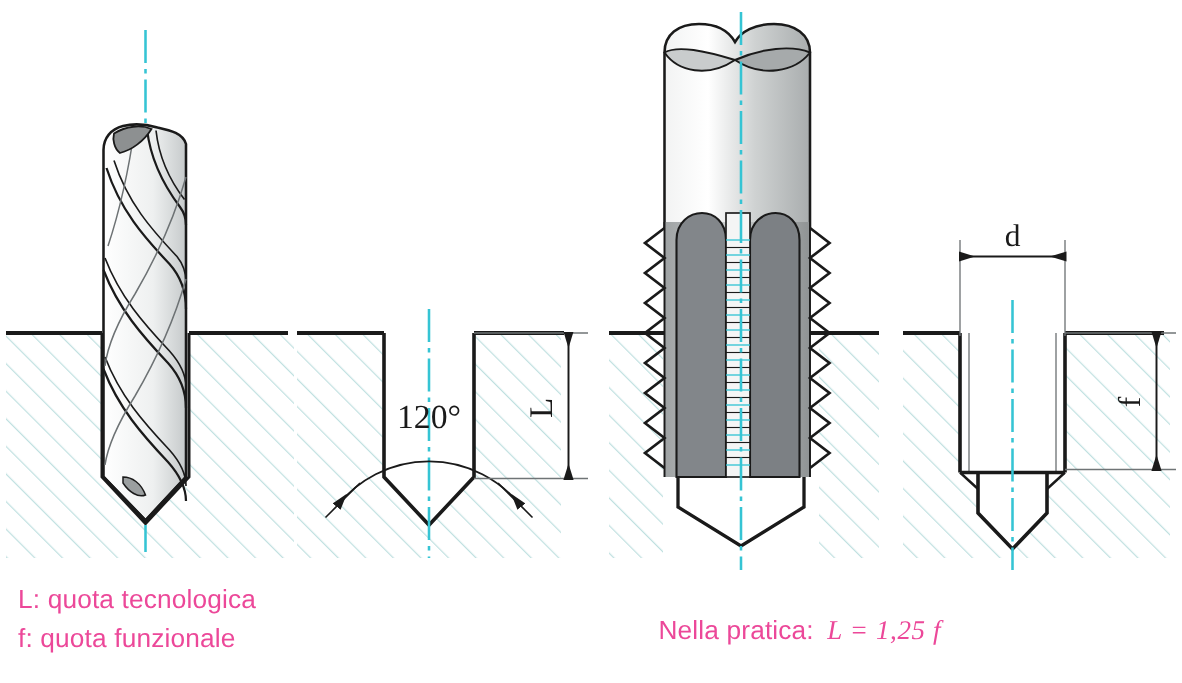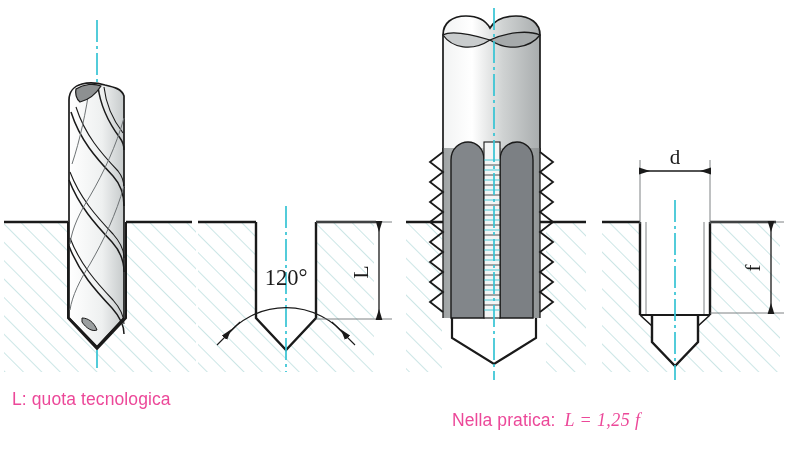--- a/index.html
+++ b/index.html
@@ -26,21 +26,21 @@
   .caption {
     position: absolute;
     font-family: "Liberation Sans", sans-serif;
     font-size: 17.5px;
     color: #ec4899;
     white-space: nowrap;
     letter-spacing: 0.1px;
   }
   #cap-L   { left: 12px;  top: 389px; }
   #cap-f   { left: 12px;  top: 415px; }
-  #cap-np  { left: 452px; top: 410px; }
+  #cap-np  { left: 439px; top: 410px; }
   #cap-np .formula {
     font-style: italic;
     font-family: "Liberation Serif", serif;
     font-size: 18px;
     padding-left: 9px;
     letter-spacing: 0.4px;
   }
   .svgwrap { position: absolute; left: 0; top: 0; }
 </style>
 </head>
@@ -290,18 +290,19 @@
       <line x1="710" y1="222" x2="784" y2="222" stroke="#6f7476" stroke-width="0.9"></line>
       <line x1="710" y1="313" x2="784" y2="313" stroke="#6f7476" stroke-width="0.9"></line>
       <line x1="771" y1="222" x2="771" y2="313" stroke="#1a1a1a" stroke-width="1.3" marker-start="url(#arrIn)" marker-end="url(#arrOut)"></line>
       <text x="760" y="268" text-anchor="middle" transform="rotate(-90 760 268)" font-family="Liberation Serif, serif" font-size="21" fill="#1a1a1a">f</text>
     </g>
 
   </svg>
 
   <div class="caption" id="cap-L">L: quota tecnologica</div>
 
+  <div class="caption" id="cap-f">f: quota funzionale</div>
 
   <div class="caption" id="cap-np">
     <span>Nella pratica:</span><span class="formula">L = 1,25 f</span>
   </div>
 
 </div>
 
 </body></html>

